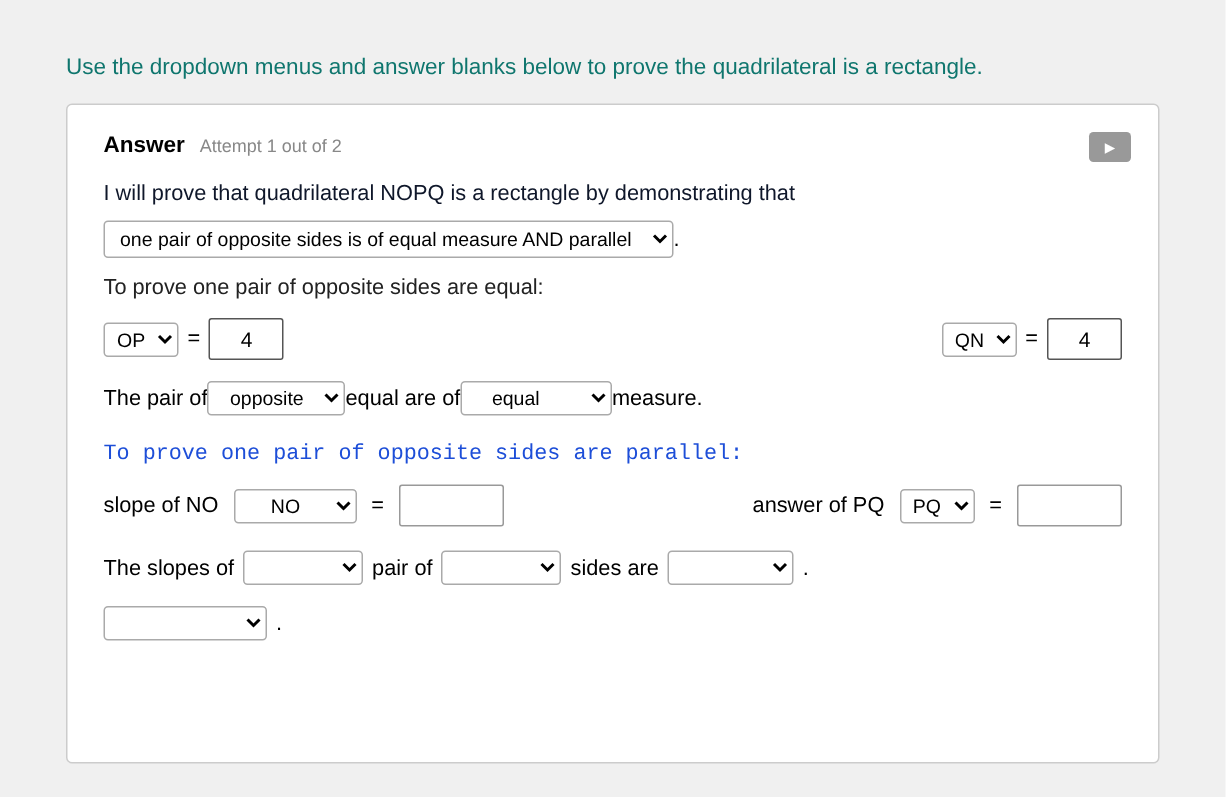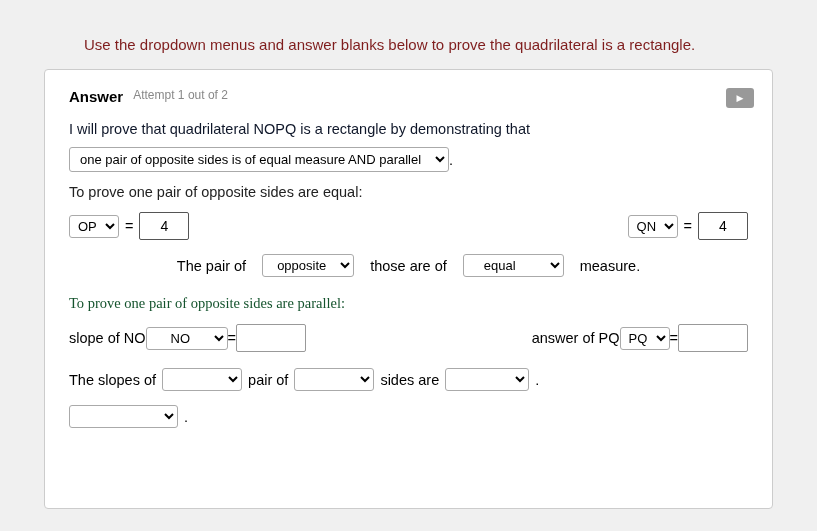--- a/index.html
+++ b/index.html
@@ -13,36 +13,35 @@
       padding: 20px;
     }
     .outer-container {
       background: #f0f0f0;
       width: 817px;
       min-height: 531px;
       padding: 16px 24px;
     }
     .instruction-text {
       font-size: 15px;
-      color: #7f1d1d;
+      color: #0f766e;
       margin-bottom: 16px;
       font-family: Arial, sans-serif;
-      margin-left: 40px;
     }
     .answer-box {
       background: #fff;
       border: 1px solid #ccc;
       border-radius: 4px;
       padding: 18px 24px 24px 24px;
       position: relative;
       min-height: 440px;
     }
     .answer-header {
       display: flex;
-      align-items: flex-start;
+      align-items: center;
       gap: 10px;
       margin-bottom: 16px;
     }
     .answer-label {
       font-weight: bold;
       font-size: 15px;
       font-family: Arial, sans-serif;
     }
     .attempt-label {
       font-size: 12px;
@@ -93,36 +92,36 @@
       height: 28px;
       padding: 2px 6px;
       font-size: 14px;
       font-family: Arial, sans-serif;
       background: #fff;
       text-align: center;
     }
     .pair-sentence-row {
       display: flex;
       align-items: center;
-      gap: 16px;
+      gap: 0;
       margin-bottom: 18px;
       font-family: Arial, sans-serif;
       font-size: 14.5px;
       flex-wrap: wrap;
-      justify-content: center;
     }
     .parallel-section-title {
       font-size: 14.5px;
-      color: #14532d;
+      color: #1d4ed8;
       margin-bottom: 12px;
-      font-family: Liberation Serif, serif;
+      font-family: Liberation Mono, monospace;
     }
     .slope-row {
       display: flex;
       align-items: center;
+      gap: 10px;
       margin-bottom: 16px;
       font-family: Arial, sans-serif;
       font-size: 14.5px;
     }
     .slopes-sentence-row {
       display: flex;
       align-items: center;
       gap: 6px;
       margin-bottom: 14px;
       font-family: Arial, sans-serif;
@@ -213,21 +212,21 @@
       <span class="eq-sign">=</span>
       <div class="filled-blank">4</div>
     </div>
 
     <div class="pair-sentence-row">
       <span>The pair of</span>
       <select style="padding:2px 10px; font-size:13px;">
         <option>opposite</option>
         <option>adjacent</option>
       </select>
-      <span>those are of</span>
+      <span>equal are of</span>
       <select style="padding:2px 16px; font-size:13px;">
         <option>equal</option>
         <option>unequal</option>
         <option>parallel</option>
       </select>
       <span>measure.</span>
     </div>
 
     <div class="parallel-section-title">To prove one pair of opposite sides are parallel:</div>
 

